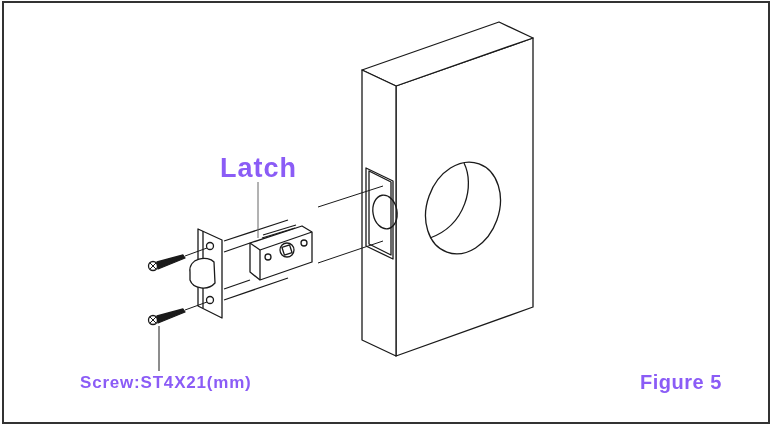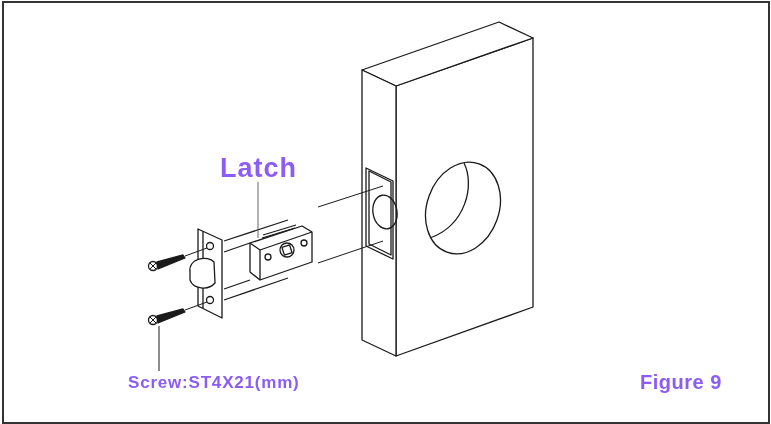--- a/index.html
+++ b/index.html
@@ -7,21 +7,21 @@
     .frame {
       position: absolute; left: 2px; top: 1px; width: 764px; height: 419px;
       border: 2px solid #333333; background: #ffffff; box-sizing: content-box;
     }
     svg.drawing { position: absolute; left: 0; top: 0; }
     .label {
       position: absolute; font-family: "Liberation Sans", sans-serif;
       color: #8b5cf6; white-space: nowrap; line-height: 1;
     }
     .latch-label { left: 220px; top: 155px; font-size: 27px; font-weight: bold; letter-spacing: 1px; }
-    .screw-label { left: 80px; top: 374px; font-size: 17px; font-weight: bold; letter-spacing: 0.8px; margin-left: 48px; }
+    .screw-label { left: 80px; top: 374px; font-size: 17px; font-weight: bold; letter-spacing: 0.8px; }
     .figure-label { left: 640px; top: 372px; font-size: 20px; font-weight: bold; letter-spacing: 0.5px; }
   </style>
 </head>
 <body>
 
 <div class="frame"></div>
 
 <svg class="drawing" width="771" height="424" viewBox="0 0 771 424">
   <g fill="none" stroke="#1a1a1a" stroke-width="1.3" stroke-linejoin="round">
 
@@ -91,13 +91,13 @@
       <polygon points="157,316 183,309 185,312 158,323" fill="#1a1a1a"></polygon>
       <line x1="185" y1="310" x2="207" y2="302" stroke-width="1"></line>
 
       <line x1="159" y1="326" x2="159" y2="371" stroke-width="1"></line>
     </g>
   </g>
 </svg>
 
 <div class="label latch-label">Latch</div>
 <div class="label screw-label">Screw:ST4X21(mm)</div>
-<div class="label figure-label">Figure 9</div>
+<div class="label figure-label">Figure 5</div>
 
 </body></html>

